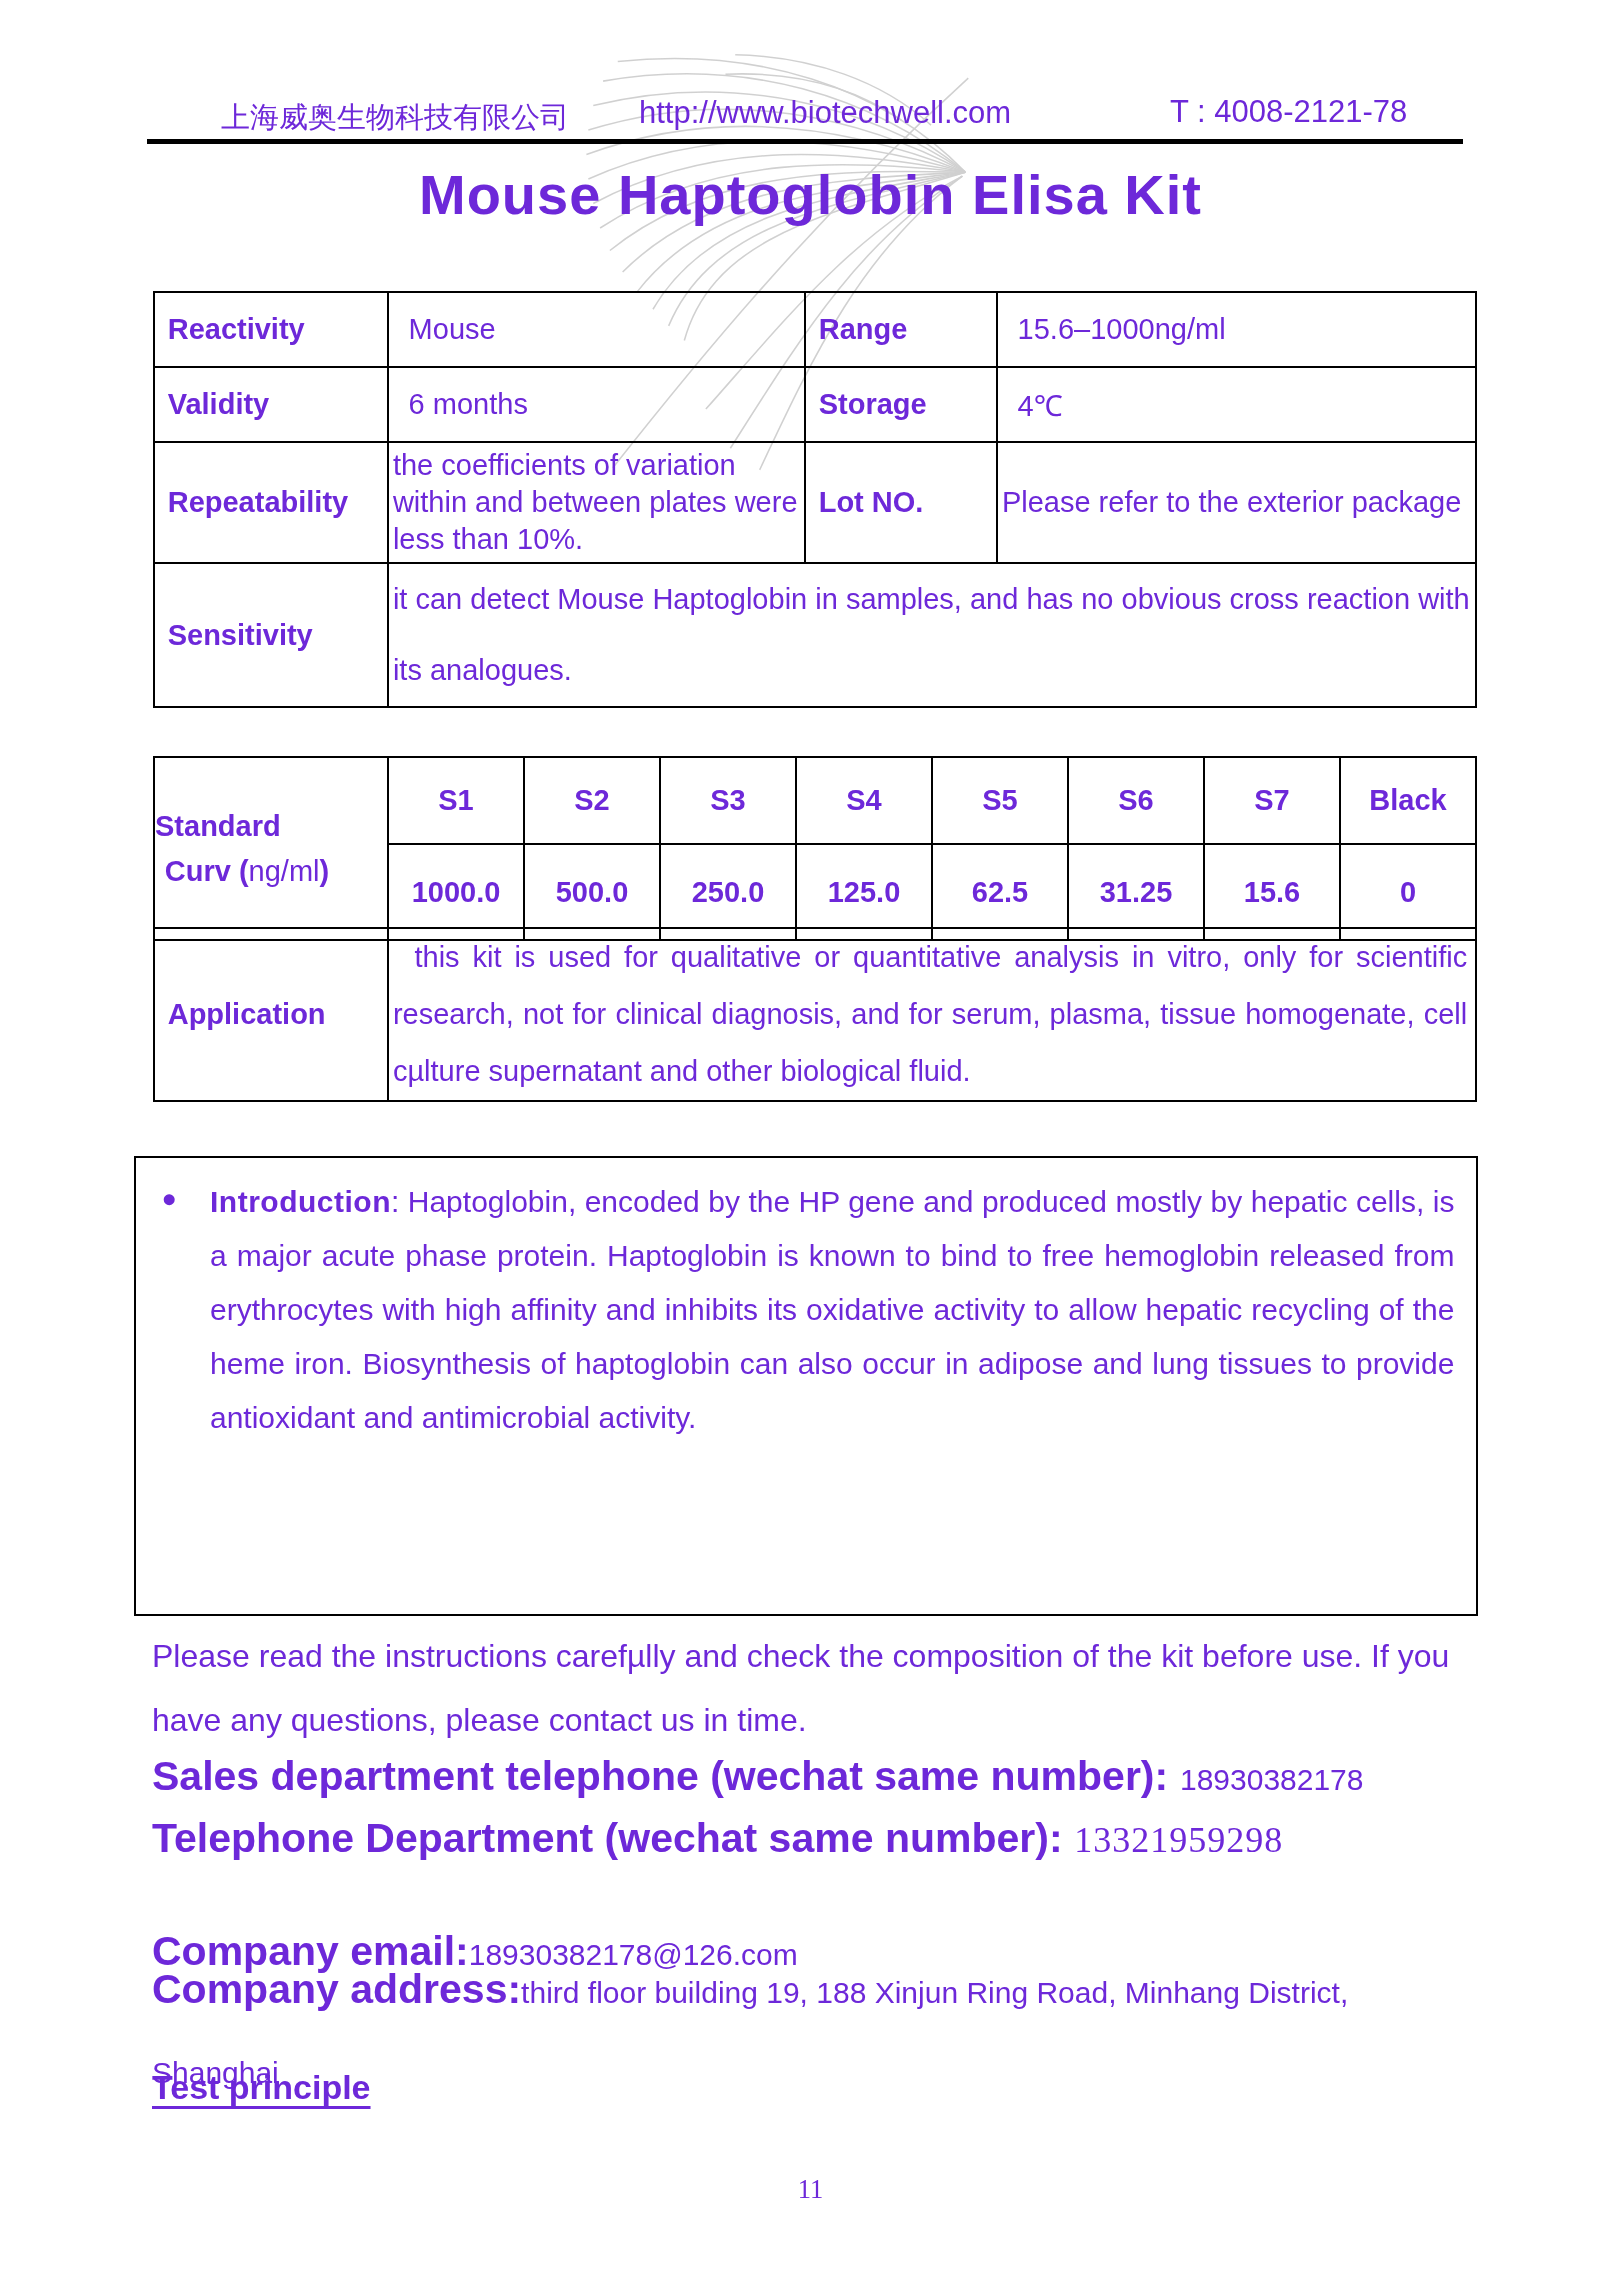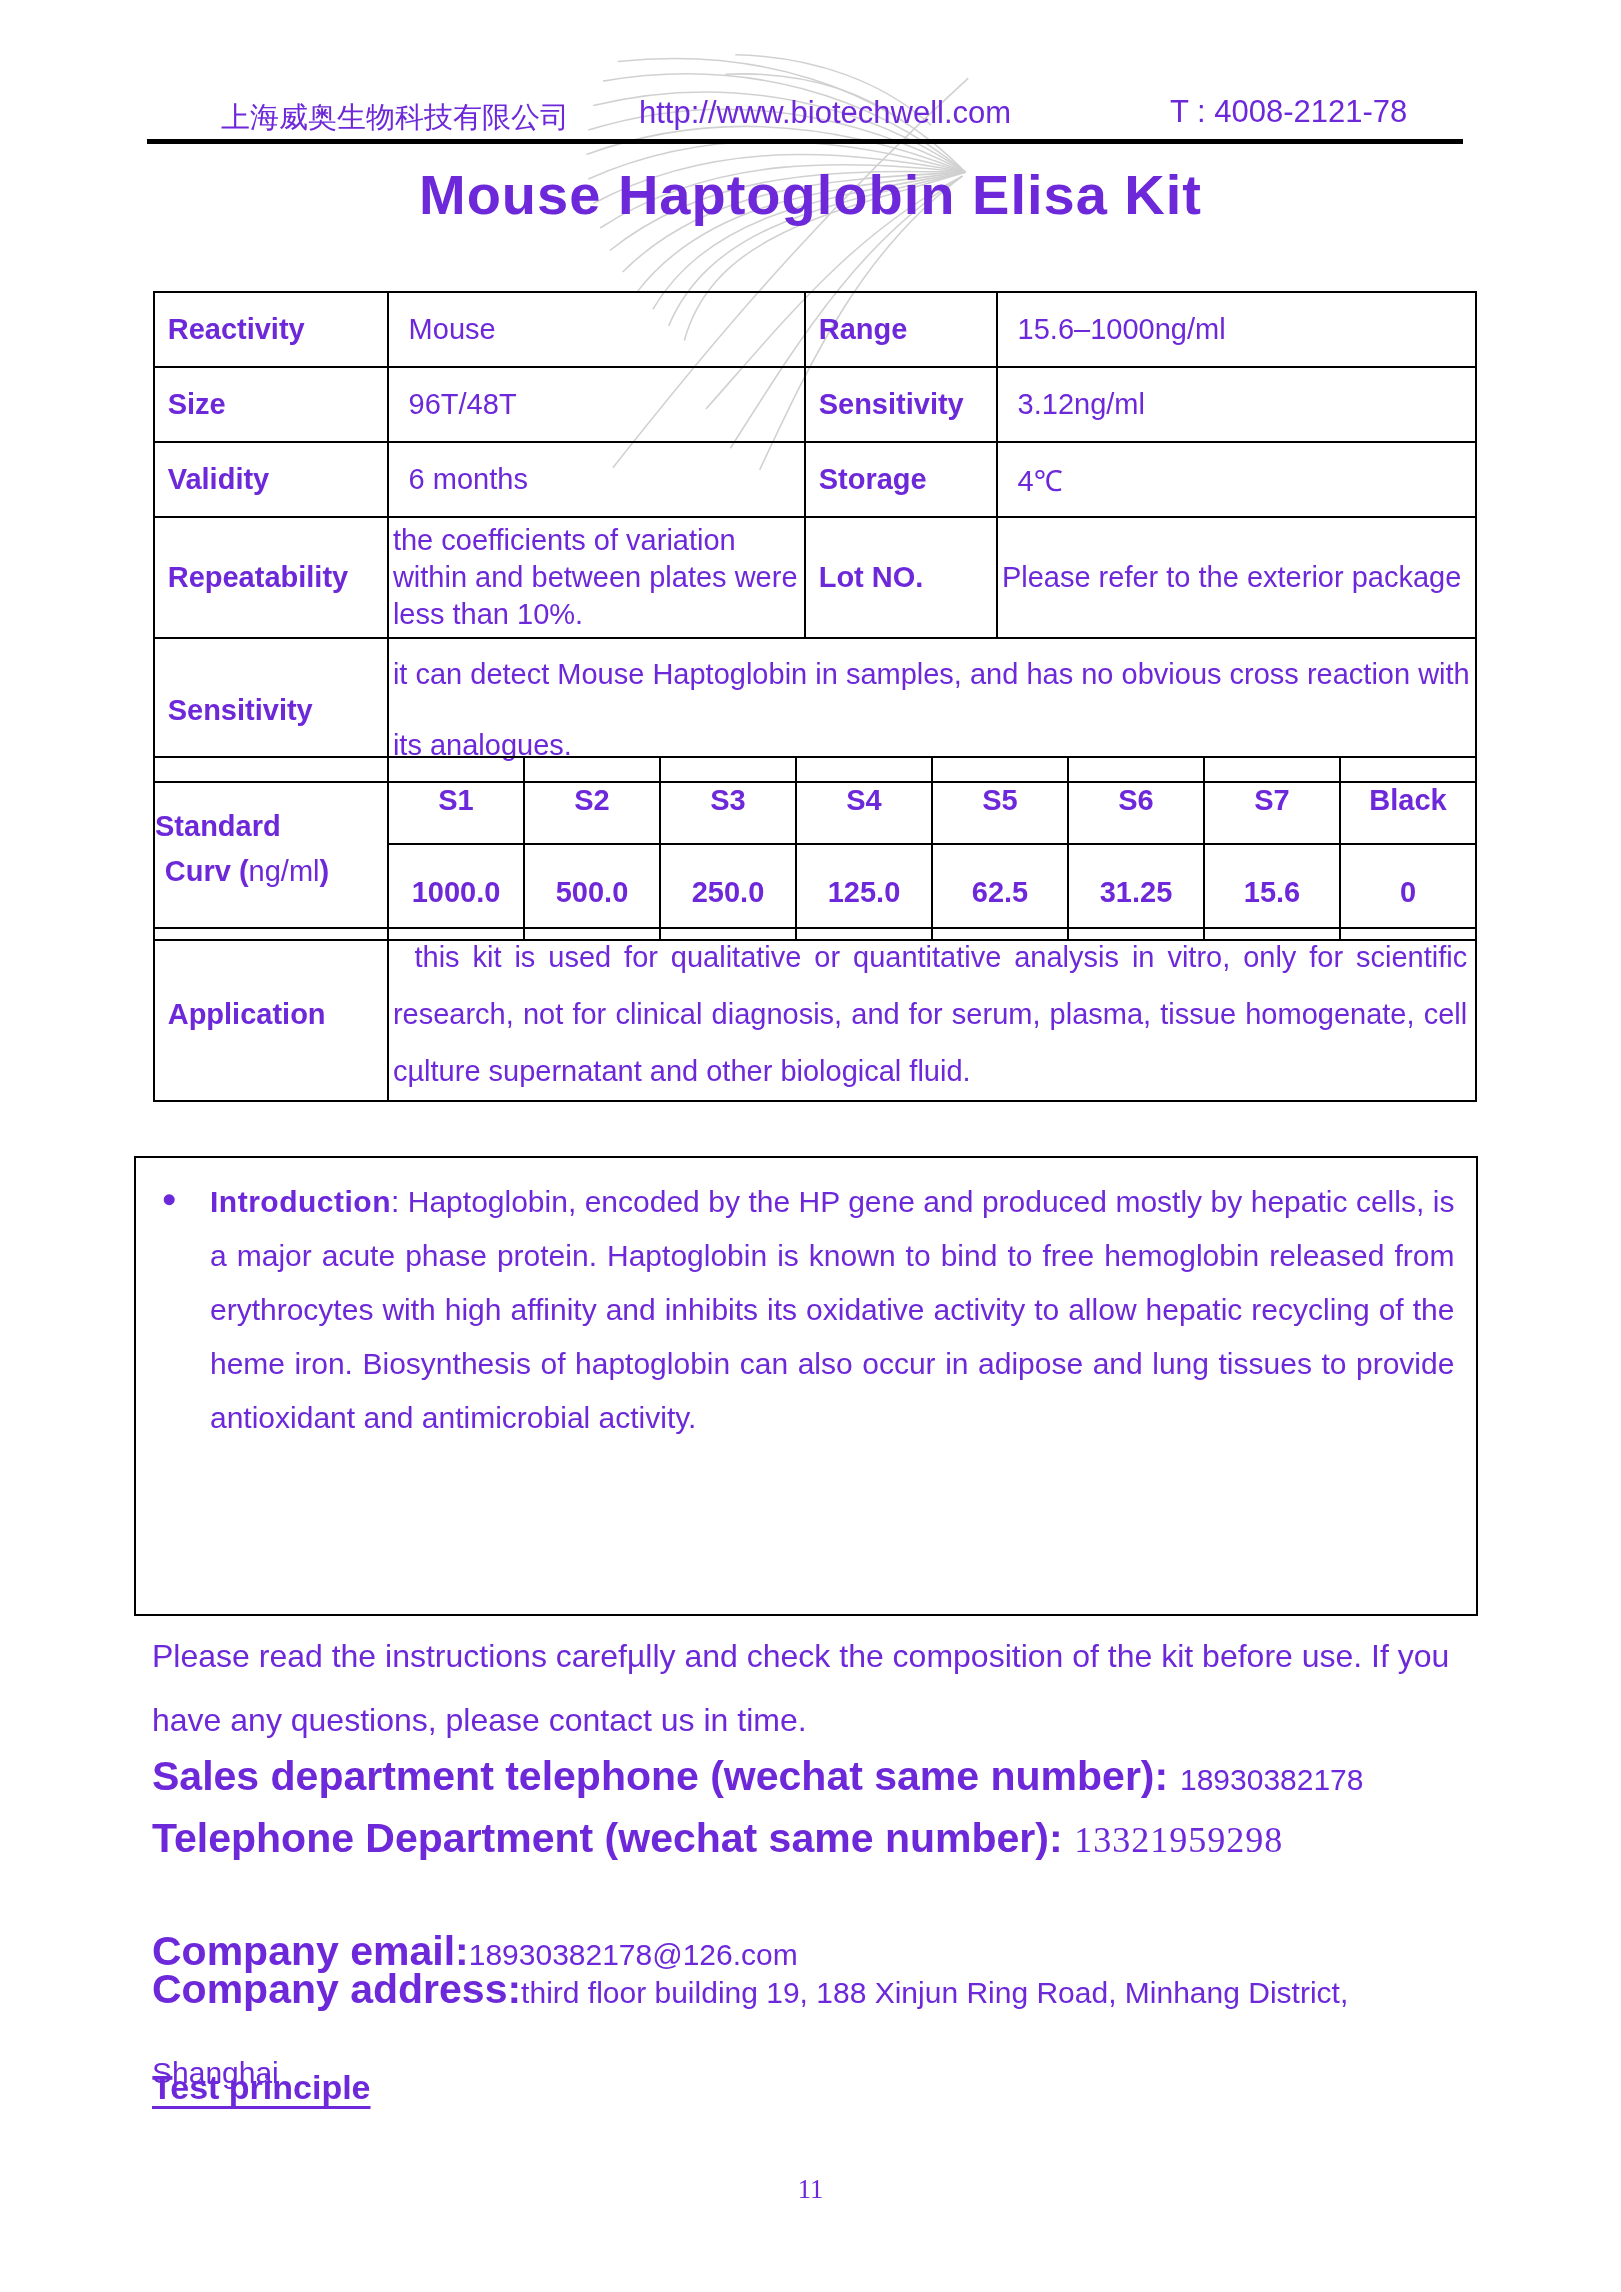--- a/index.html
+++ b/index.html
@@ -116,26 +116,20 @@
           <col style="width:479px">
         </colgroup>
       <tbody>
           <tr class="r1">
         <td class="lbl">Reactivity</td>
         <td class="val">Mouse</td>
         <td class="lbl">Range</td>
         <td class="val">15.6–1000ng/ml</td>
       </tr>
       <tr class="r1">
-        <td class="lbl">Size</td>
-        <td class="val">96T/48T</td>
-        <td class="lbl">Sensitivity</td>
-        <td class="val">3.12ng/ml</td>
-      </tr>
-      <tr class="r1">
         <td class="lbl">Validity</td>
         <td class="val">6 months</td>
         <td class="lbl">Storage</td>
         <td class="val">4℃</td>
       </tr>
       <tr class="r4">
         <td class="lbl">Repeatability</td>
         <td class="tight rep-val">the coefficients of variation within and between plates were less than 10%.</td>
         <td class="lbl">Lot NO.</td>
         <td class="tight lot-val">Please refer to the exterior package</td>

